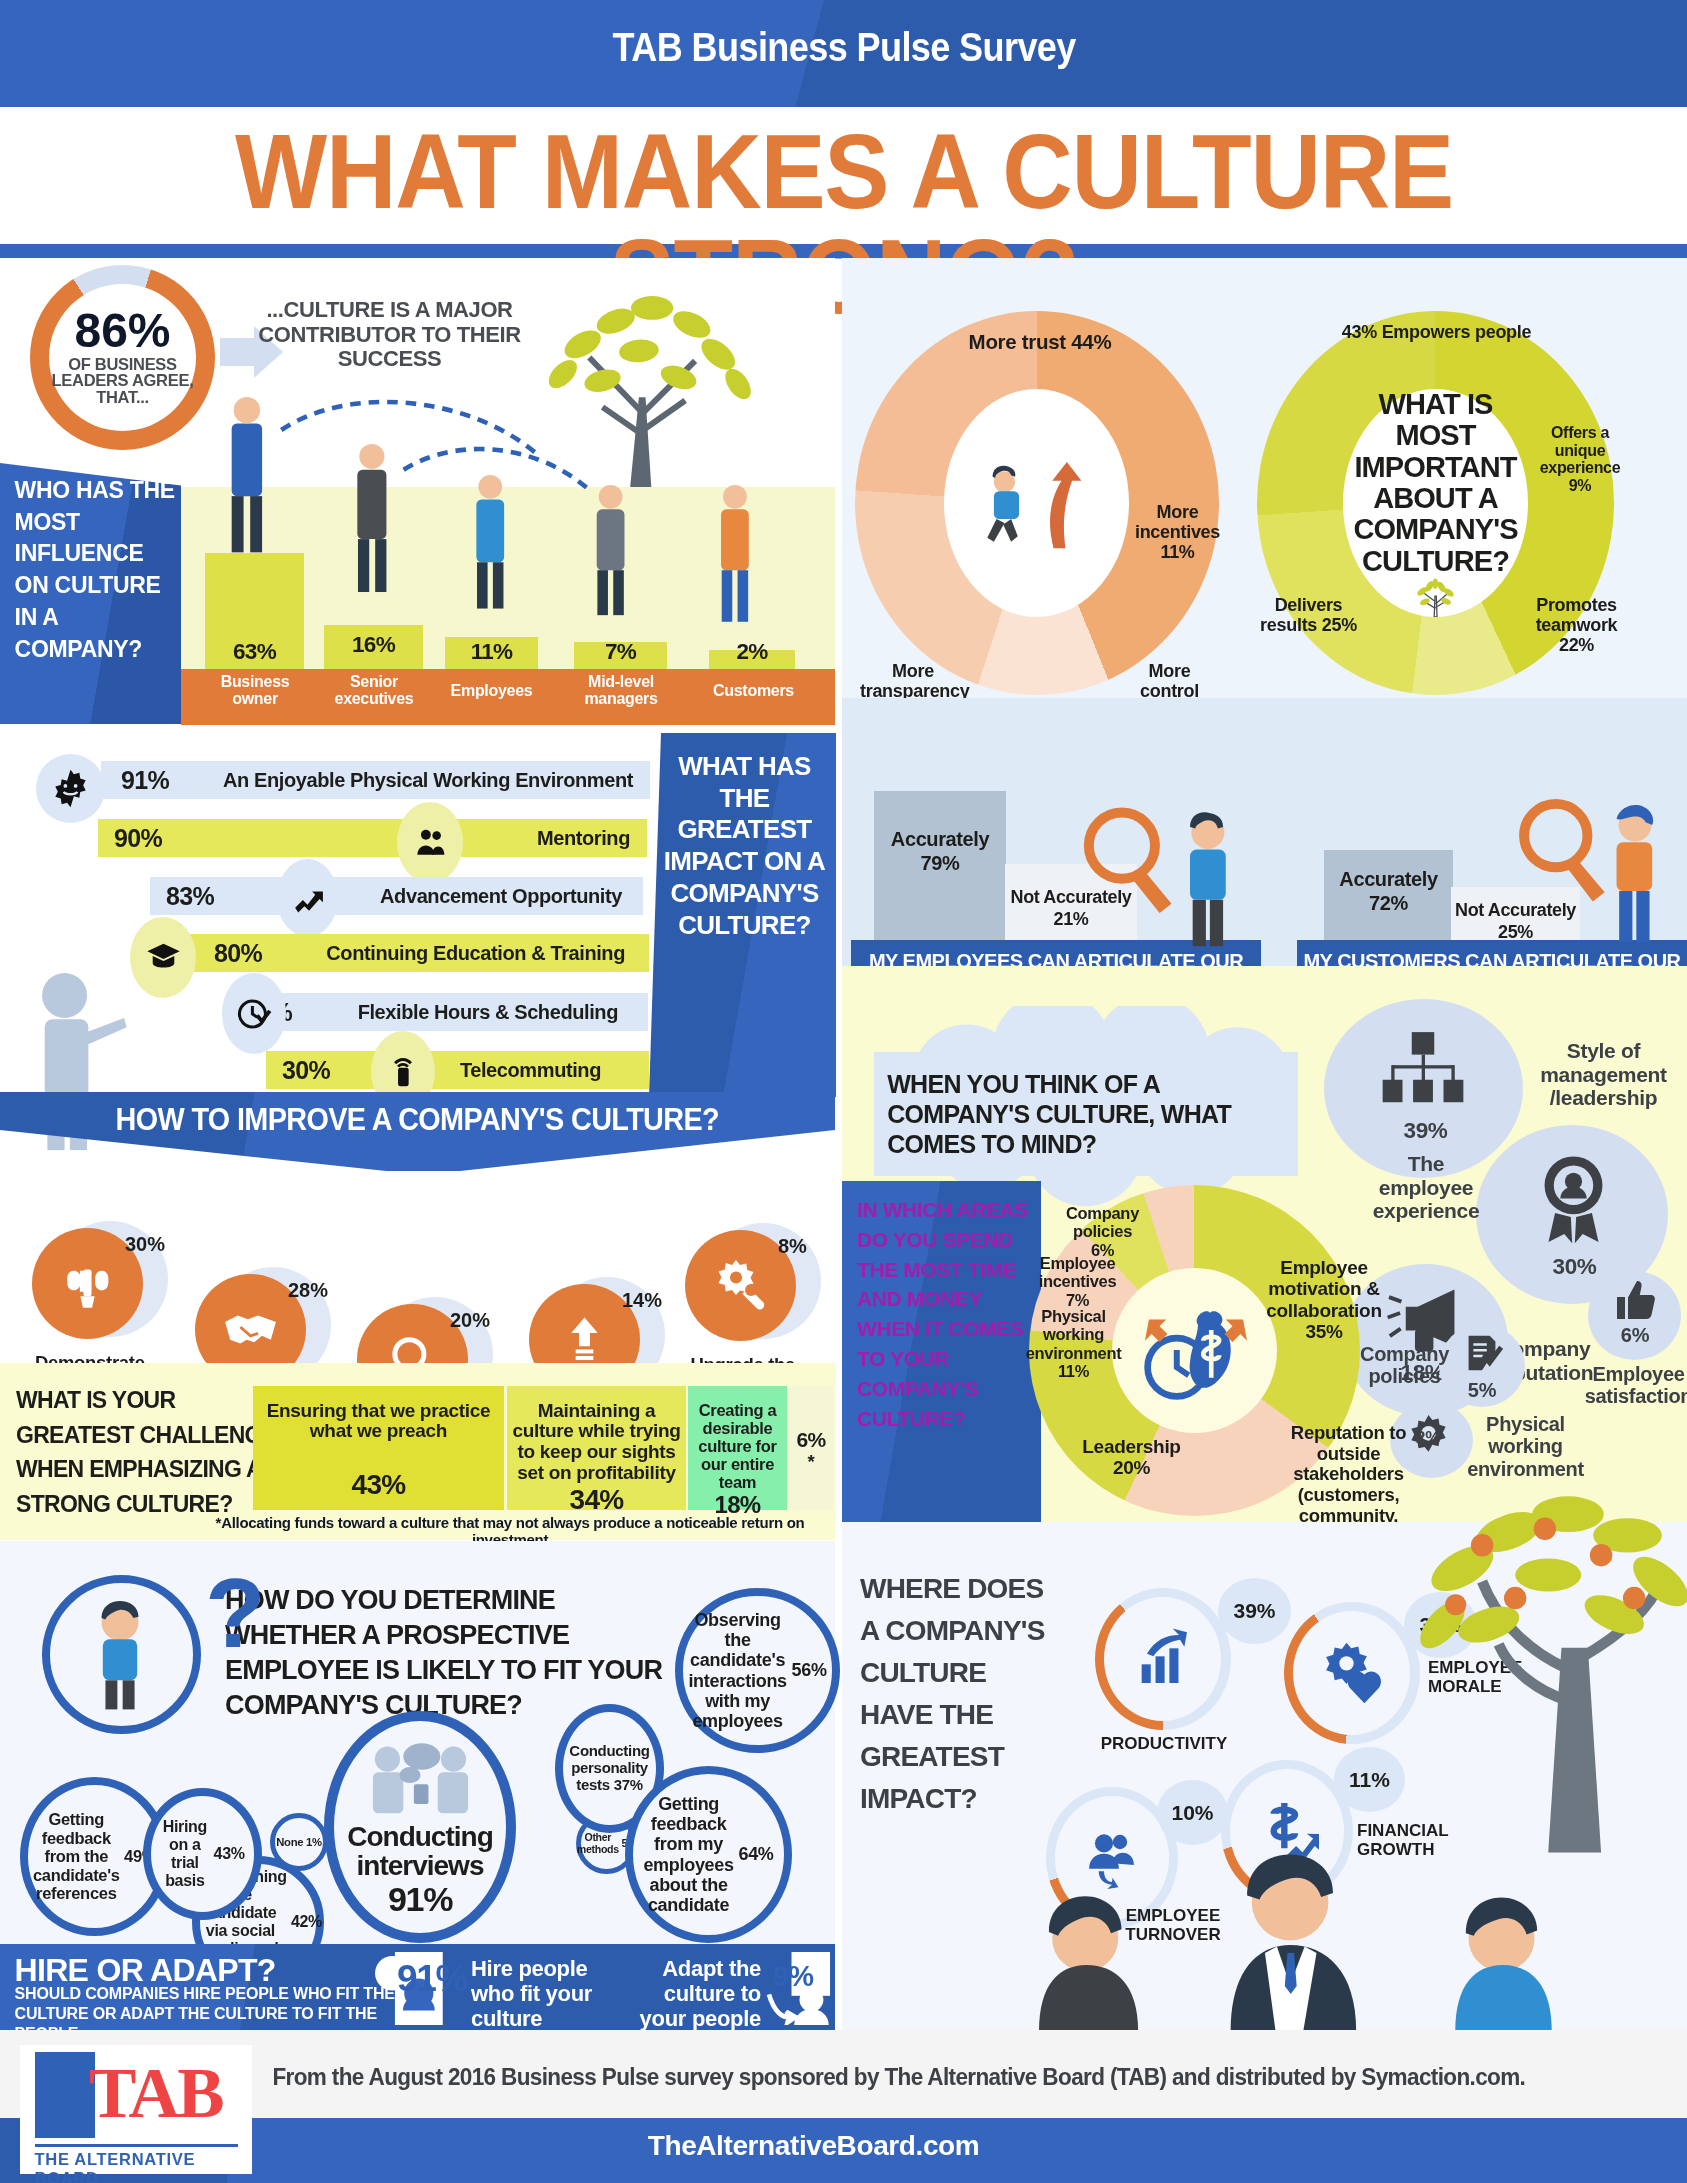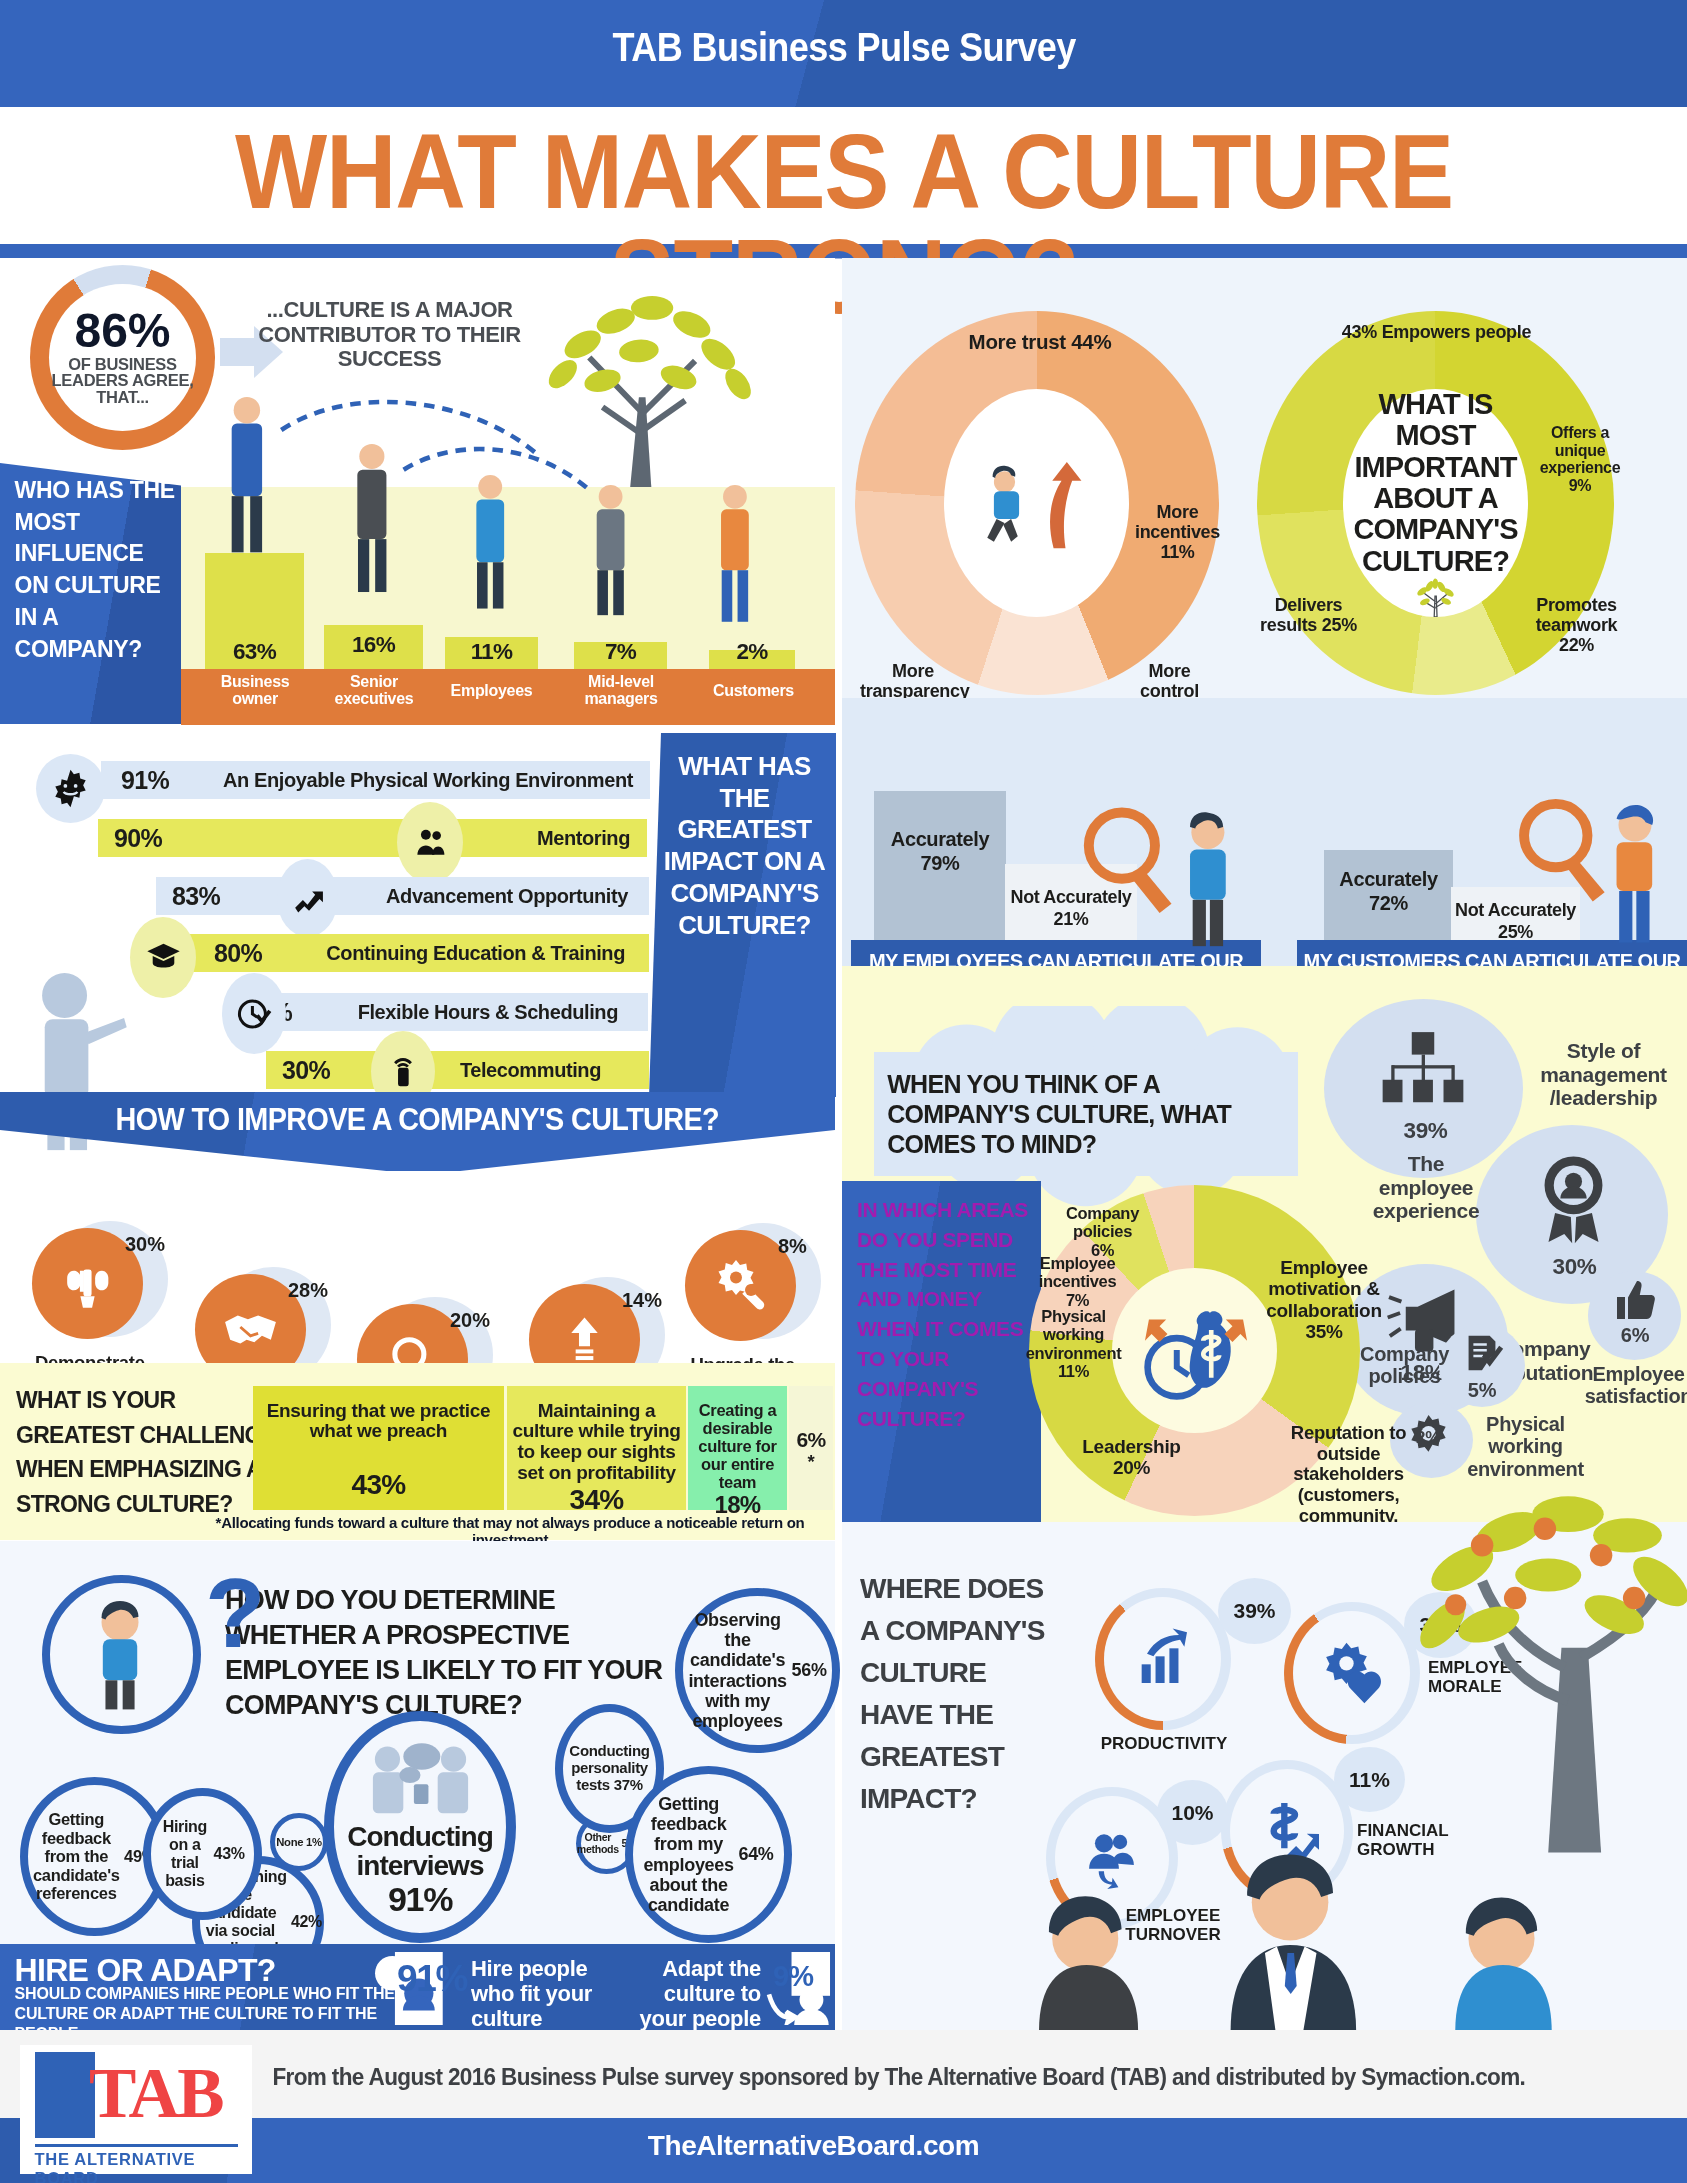--- a/index.html
+++ b/index.html
@@ -316,21 +316,21 @@
 </div>
 <div class="ibadge abs" style="left:397px;top:802px;width:66px;height:81px;background:#eef0a8;border-radius:50%;">
   <svg width="37" height="37" viewBox="0 0 24 24" fill="#111">
       <circle cx="9" cy="7" r="3.2"></circle>
       <circle cx="16" cy="7.5" r="2.8"></circle>
       <path d="M3.5 20c0-3.6 2.5-6 5.5-6s5.5 2.4 5.5 6z"></path>
       <path d="M13 20c0-3.2 1.8-5.4 4-5.4s4 2.2 4 5.4z"></path>
     </svg>
 </div>
 
-<div class="ibar abs" style="left:156px;top:877px;width:493px;height:38px;background:#dbe7f6;">
+<div class="ibar abs" style="left:150px;top:877px;width:493px;height:38px;background:#dbe7f6;">
   <span class="pct" style="margin-left:16px;">83%</span>
   <span class="lbl" style="margin-left:auto;margin-right:21px;">Advancement Opportunity</span>
 </div>
 <div class="ibadge abs" style="left:277px;top:859px;width:61px;height:78px;background:#dbe7f6;border-radius:50%;">
   <svg width="37" height="37" viewBox="0 0 24 24" fill="#111">
       <path d="M4 18l5-5 3 3 5-6.5-2-2h7v7l-2.2-2.2L13 20l-3-3-4 4z"></path>
     </svg>
 </div>
 
 <div class="ibar abs" style="left:182px;top:934px;width:467px;height:38px;background:#e6e85c;">

